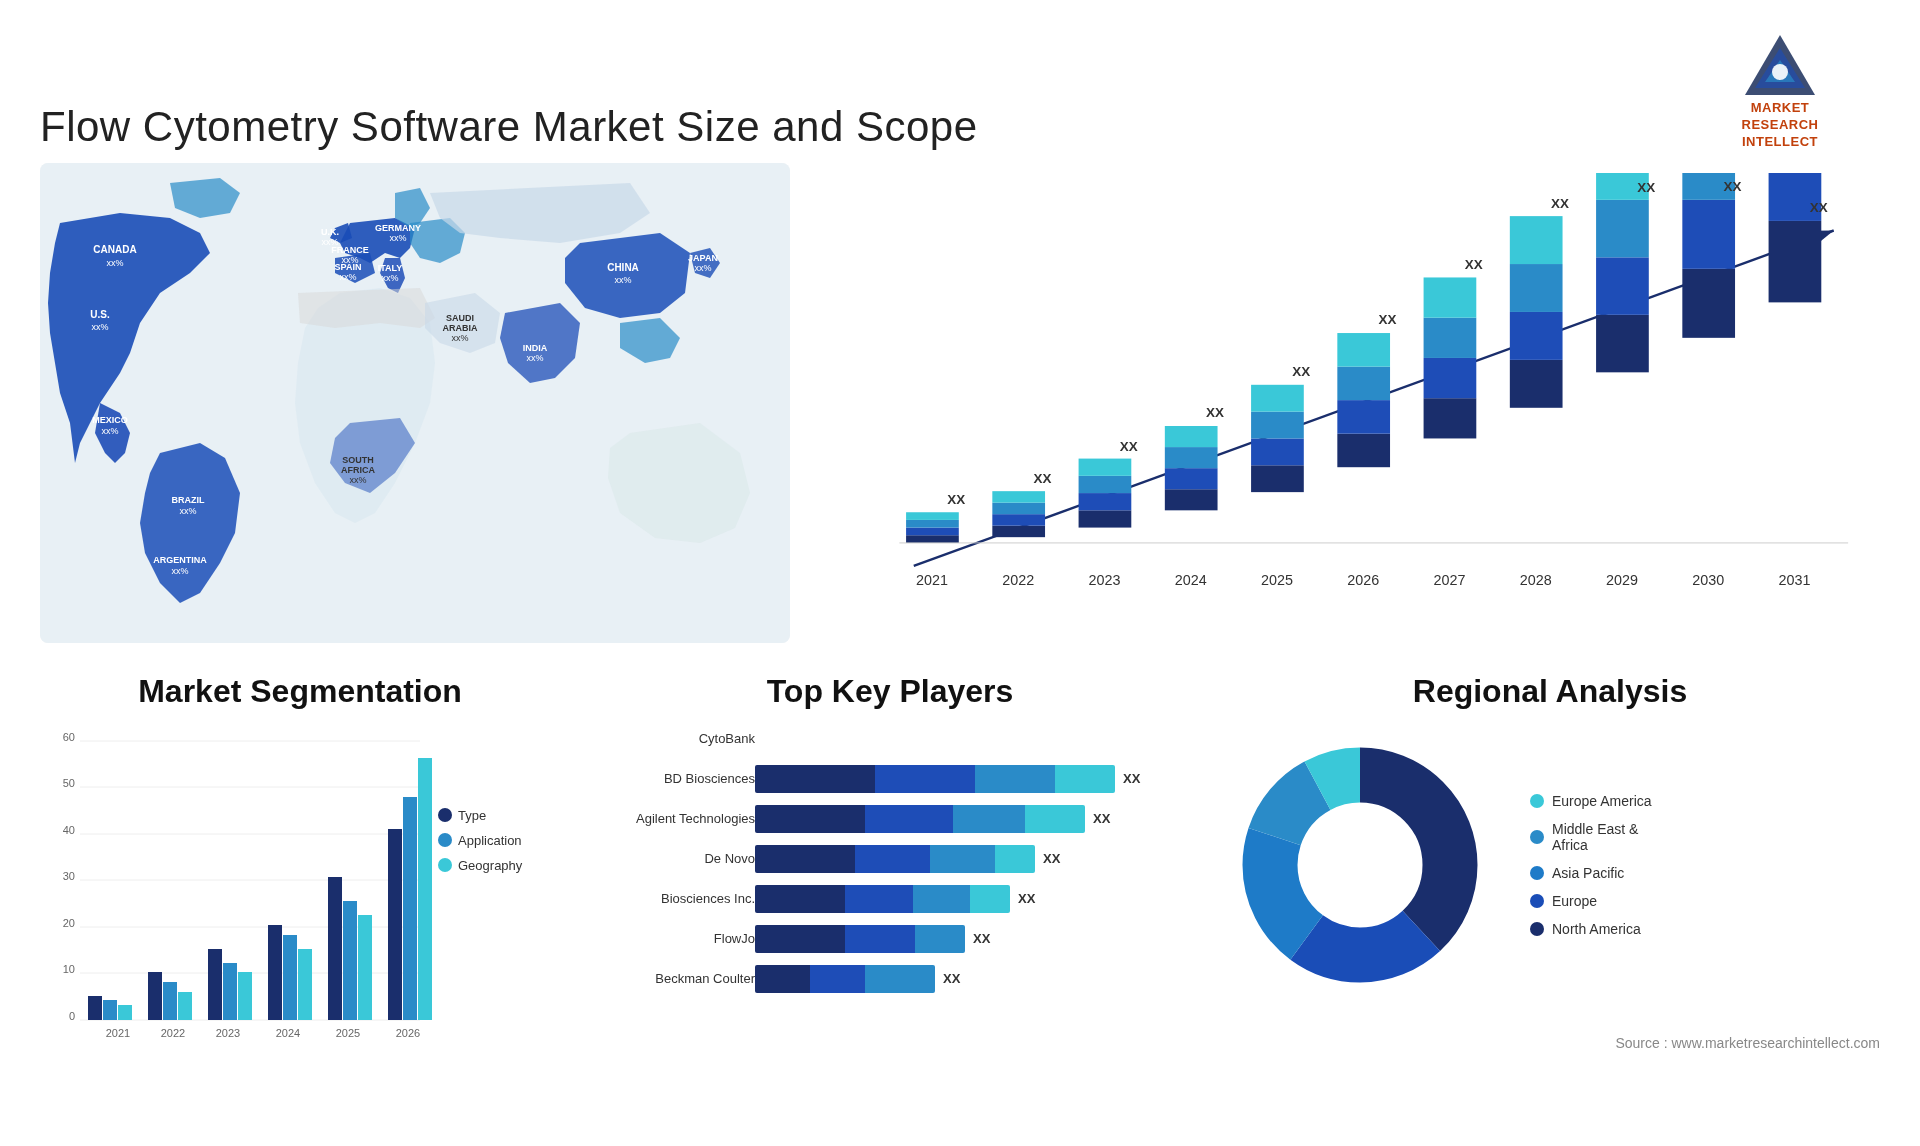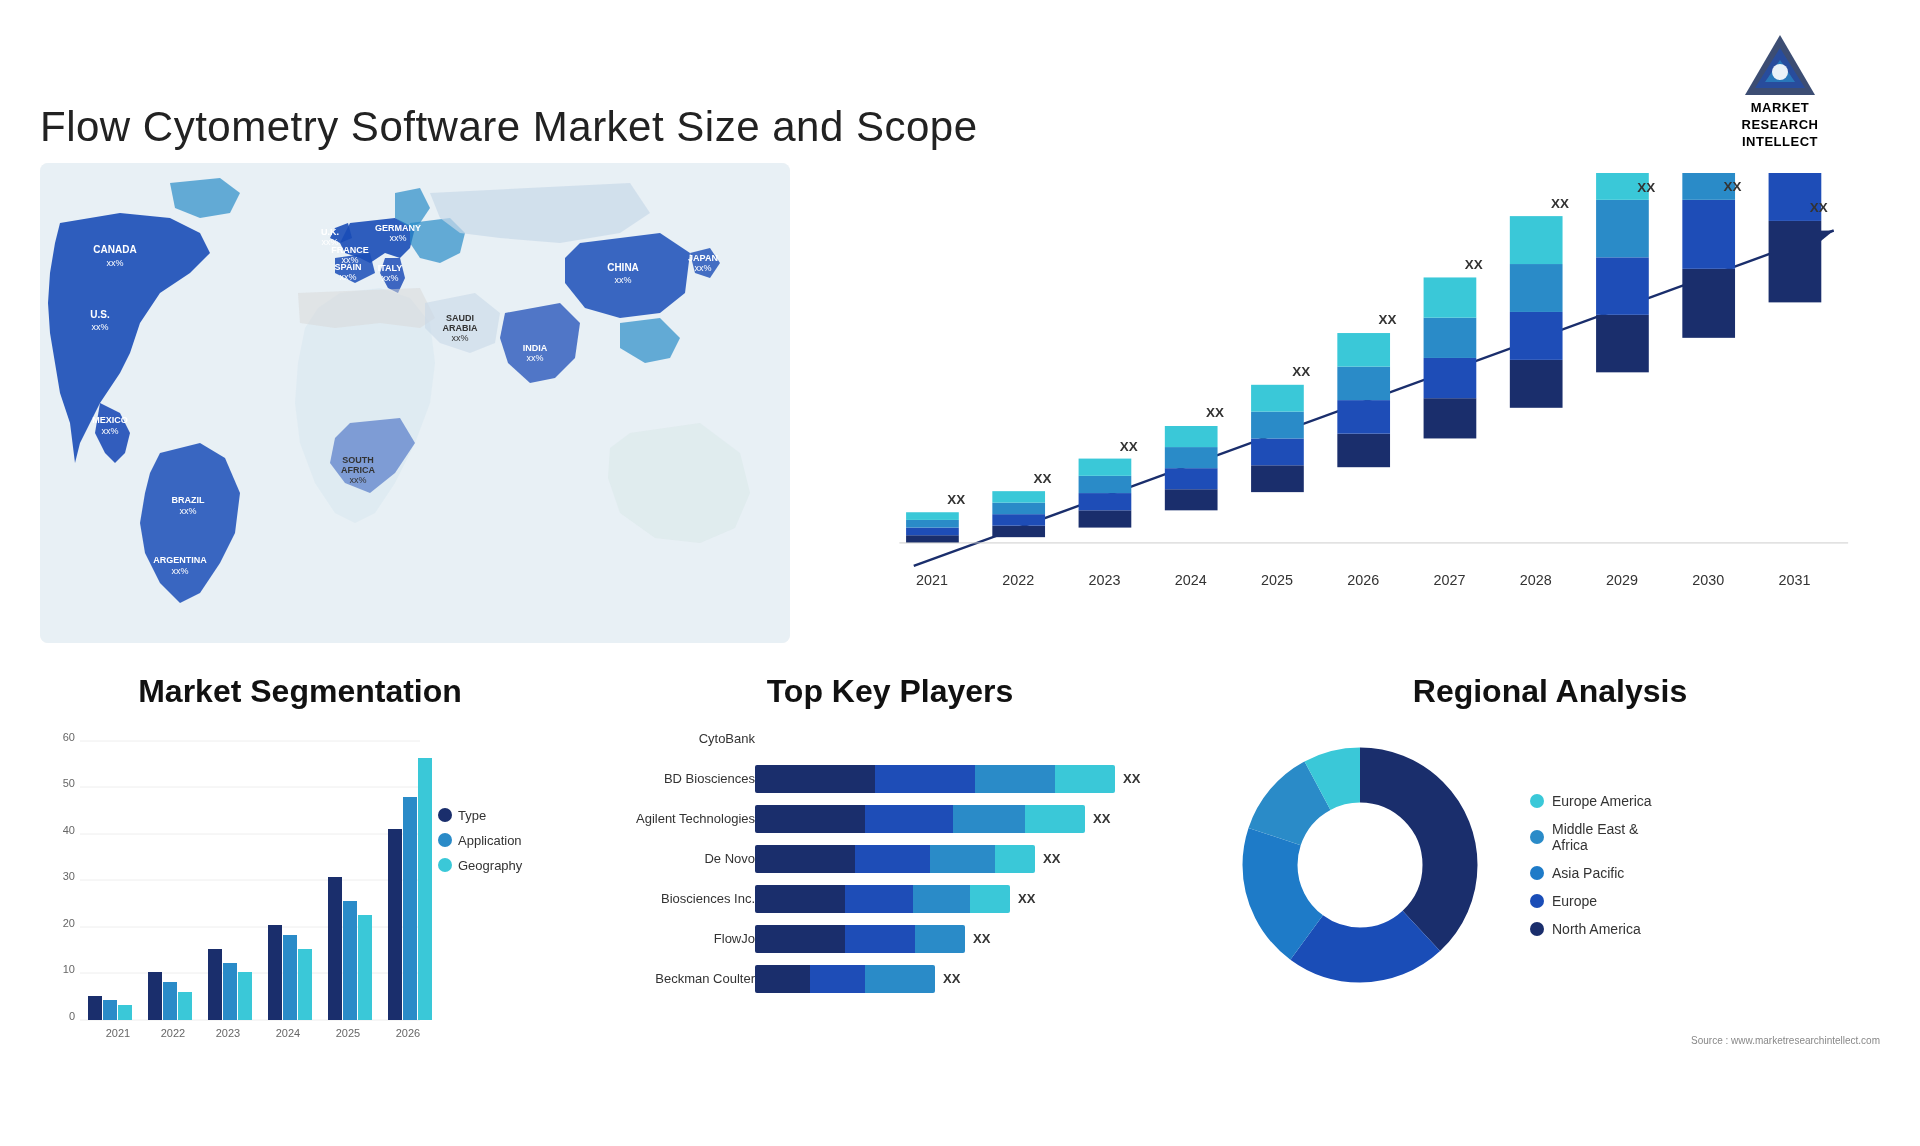--- a/index.html
+++ b/index.html
@@ -42,21 +42,21 @@
     }
 
     .logo-icon {
       width: 80px;
       height: 70px;
     }
 
     .logo-text {
       font-size: 13px;
       font-weight: 700;
-      color: #000000;
+      color: #c2410c;
       text-align: center;
       line-height: 1.3;
       letter-spacing: 0.5px;
     }
 
     
     .top-section {
       display: flex;
       gap: 20px;
       margin-bottom: 30px;
@@ -101,21 +101,21 @@
     .players-container {
       flex: 0 0 620px;
     }
 
     .regional-container {
       flex: 1;
     }
 
     
     .source-text {
-      font-size: 10px;
+      font-size: 14px;
       color: #888;
       text-align: right;
       margin-top: 5px;
     }
 
     
     .donut-area {
       display: flex;
       align-items: center;
       gap: 30px;

